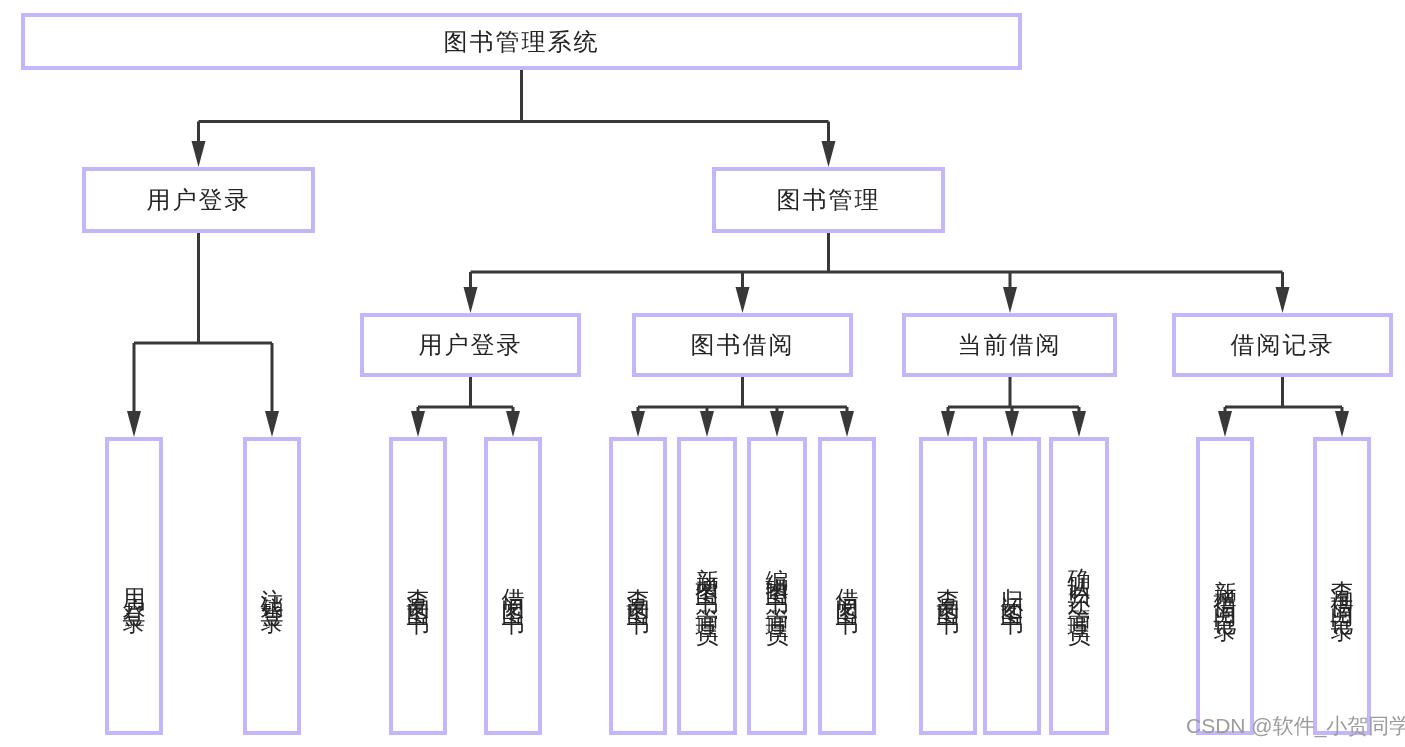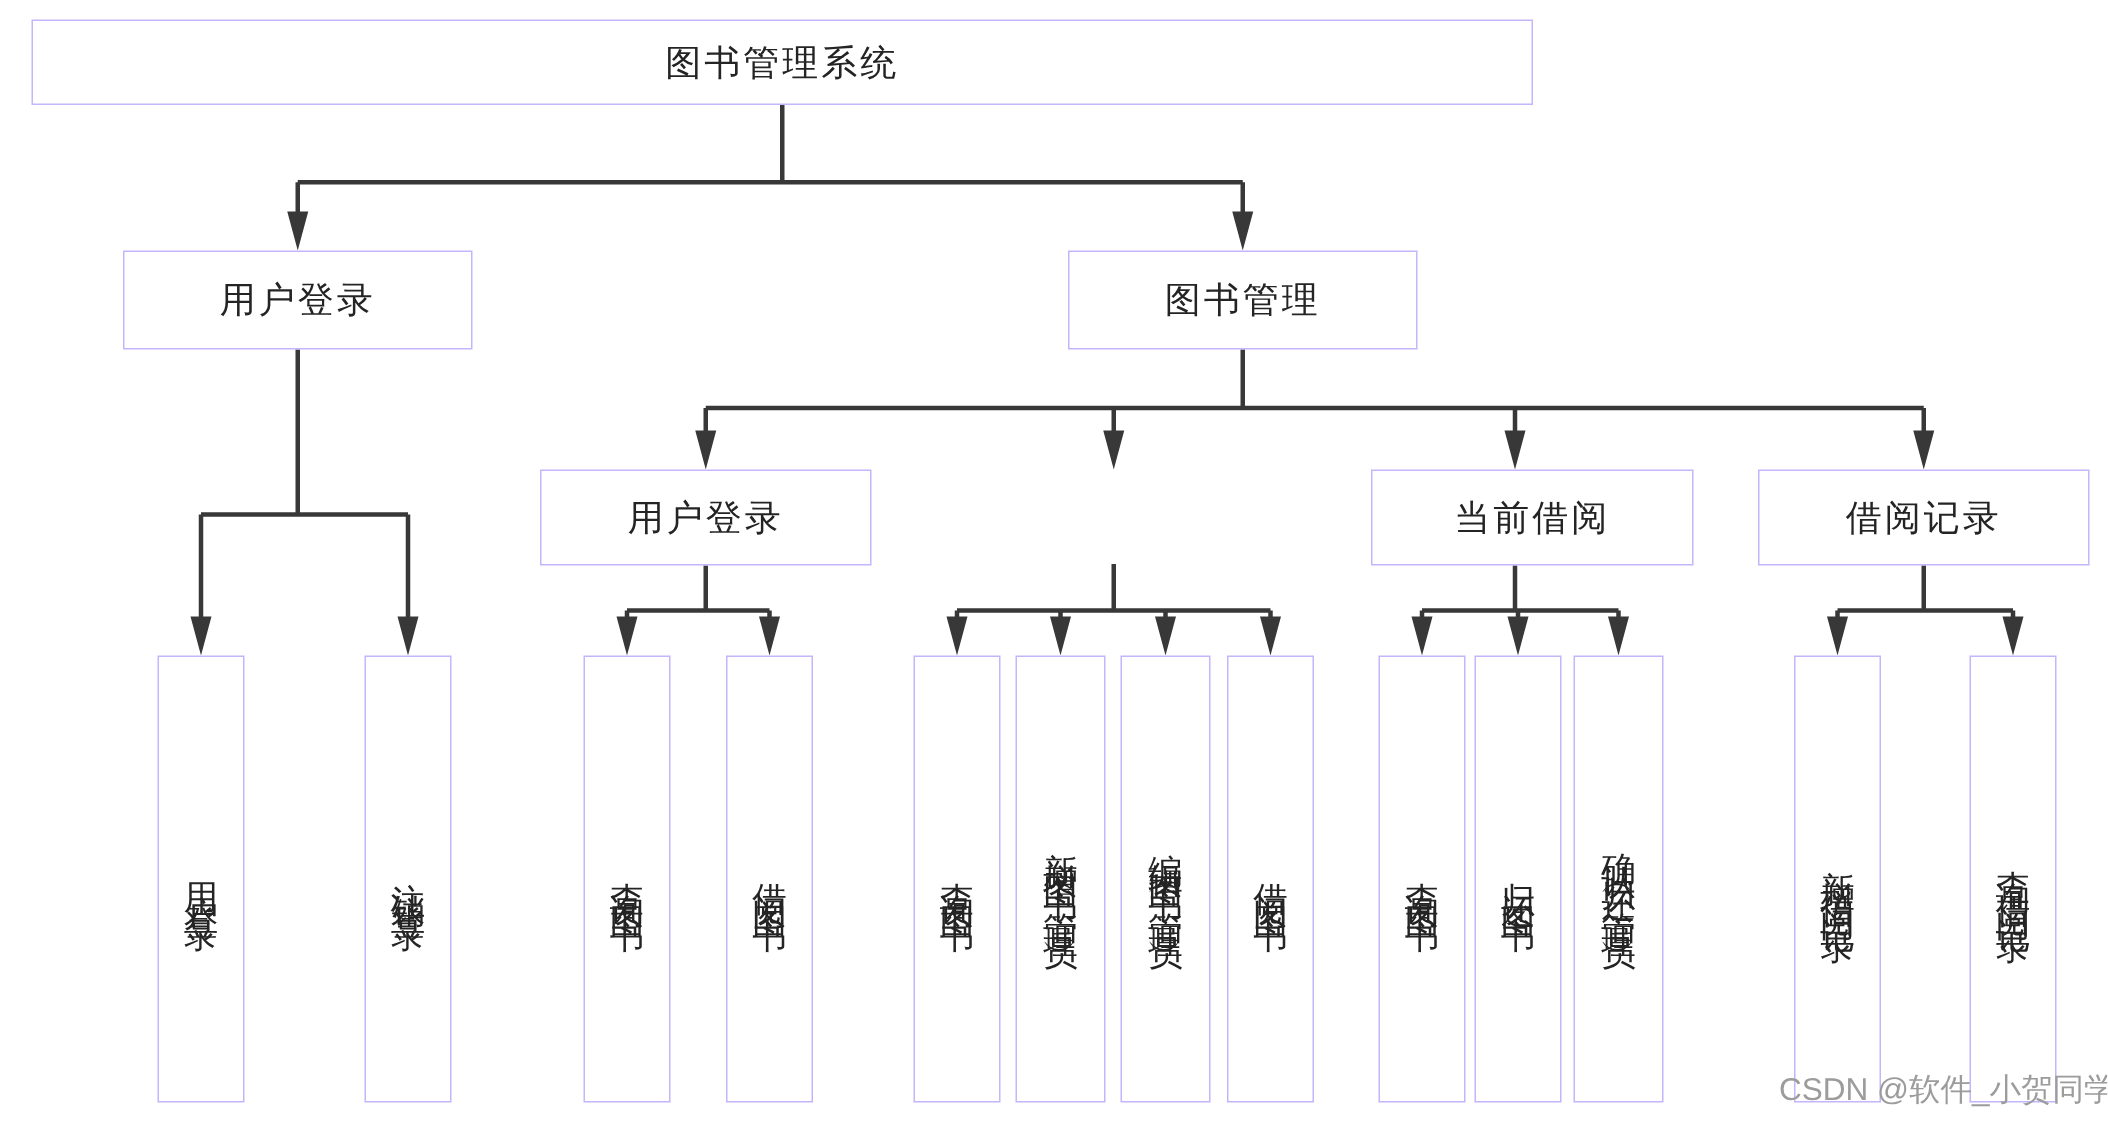--- a/index.html
+++ b/index.html
@@ -17,21 +17,21 @@
   }
   #connectors {
     position: absolute;
     left: 0;
     top: 0;
     z-index: 0;
   }
   .box {
     position: absolute;
     box-sizing: border-box;
-    border: 1px solid #c4b5fd;
+    border: 4px solid #c4b5fd;
     background: #ffffff;
     display: flex;
     align-items: center;
     justify-content: center;
     color: #242424;
     z-index: 1;
   }
   .h-label {
     font-size: 24px;
     letter-spacing: 2px;
@@ -82,21 +82,22 @@
                M1225 437 l-7 -26 h14 Z  M1342 437 l-7 -26 h14 Z"></path>
     </g>
   </svg>
 
   <div class="box h-label" style="left:21px; top:13px; width:1001px; height:57px;">图书管理系统</div>
 
   <div class="box h-label" style="left:82px; top:167px; width:233px; height:66px;">用户登录</div>
   <div class="box h-label" style="left:712px; top:167px; width:233px; height:66px;">图书管理</div>
 
   <div class="box h-label" style="left:360px; top:313px; width:221px; height:64px;">用户登录</div>
-  <div class="box h-label" style="left:902px; top:313px; width:215px; height:64px;margin-left:12px;">当前借阅</div>
+  <div class="box h-label" style="left:632px; top:313px; width:221px; height:64px;">图书借阅</div>
+  <div class="box h-label" style="left:902px; top:313px; width:215px; height:64px;">当前借阅</div>
   <div class="box h-label" style="left:1172px; top:313px; width:221px; height:64px;">借阅记录</div>
 
   <div class="box leaf" style="left:105px;">用户登录</div>
   <div class="box leaf" style="left:243px;">注销登录</div>
 
   <div class="box leaf" style="left:389px;">查询图书</div>
   <div class="box leaf" style="left:484px;">借阅图书</div>
 
   <div class="box leaf" style="left:609px;">查询图书</div>
   <div class="box leaf leaf-wide" style="left:677px;">新增图书（管理员）</div>

